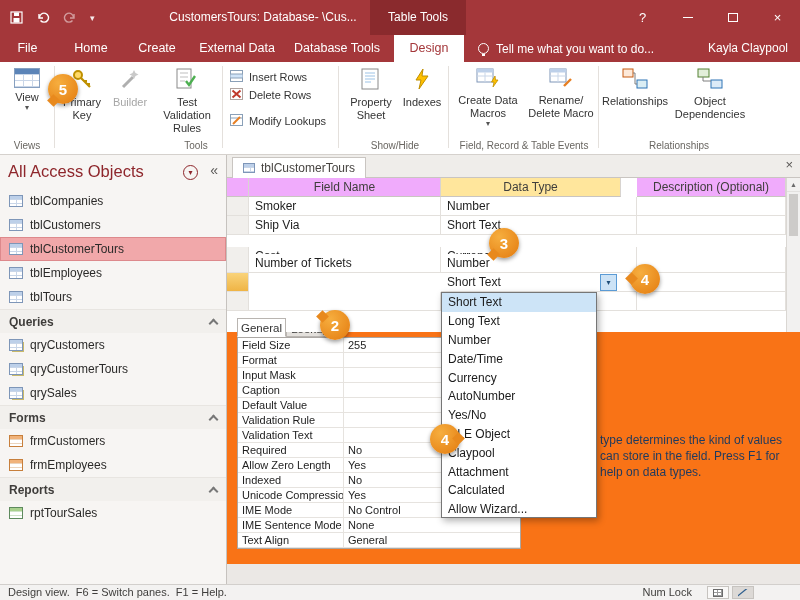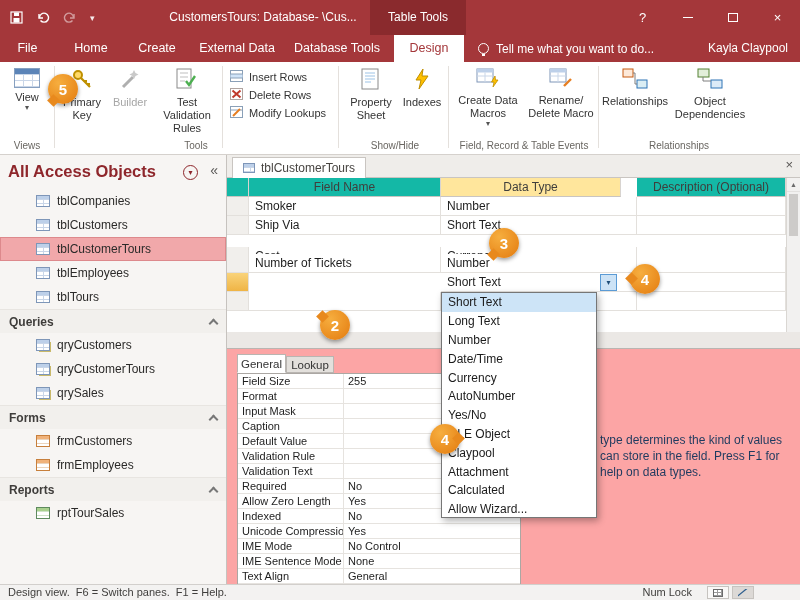--- a/index.html
+++ b/index.html
@@ -56,53 +56,53 @@
   .ico-rpt{border-color:#5E8A5E;background:
     linear-gradient(#A9D18E 0 3px, rgba(0,0,0,0) 3px),
     repeating-linear-gradient(to bottom, rgba(0,0,0,0) 0 3px, #CFE3C8 3px 4px),#fff}
   .ico-view{width:26px;height:20px;border:1px solid #87A0C0;background:
     linear-gradient(#5B84B8 0 5px, rgba(0,0,0,0) 5px),
     repeating-linear-gradient(to bottom, rgba(0,0,0,0) 0 5px, #C9D6E8 5px 6px),
     repeating-linear-gradient(to right, rgba(0,0,0,0) 0 8px, #C9D6E8 8px 9px),#fff}
 
   
   .nav{position:absolute;left:0;top:155px;width:227px;height:429px;background:#F7F5F3;border-right:1px solid #C6C2BE}
-  .nav-title{position:absolute;left:8px;top:7px;font-size:16.5px;font-weight:700;color:#8E262B;letter-spacing:0}
+  .nav-title{position:absolute;left:8px;top:7px;font-size:16.5px;font-weight:400;color:#8E262B;letter-spacing:0}
   .nav-dd{position:absolute;right:28px;top:10px;width:15px;height:15px;border:1px solid #8E262B;border-radius:50%;color:#8E262B;font-size:8px;display:flex;align-items:center;justify-content:center}
   .nav-collapse{position:absolute;right:8px;top:7px;font-size:14px;color:#5A5856}
   .nav-list{position:absolute;left:0;top:34px;width:226px}
   .nav-sec{height:24px;display:flex;align-items:center;padding:0 9px;font-weight:700;color:#3F3D3B;border-top:1px solid #E8E5E1;background:#F2F0ED}
   .chev{width:7px;height:7px;border-left:2px solid #777;border-top:2px solid #777;transform:rotate(45deg);margin-left:auto;margin-top:3px}
-  .nav-item{height:24px;display:flex;align-items:center;gap:7px;padding-left:36px;font-size:12px;color:#2B2A29}
+  .nav-item{height:24px;display:flex;align-items:center;gap:7px;padding-left:9px;font-size:12px;color:#2B2A29}
   .nav-item.selected{background:#F1A8AA;box-shadow:inset 0 0 0 1px #DD898C}
 
   
   .docbg{position:absolute;left:227px;top:155px;width:573px;height:429px;background:#EBE8E5}
   .doctabs{position:absolute;left:227px;top:155px;width:573px;height:23px;background:#EFEDEA;border-bottom:1px solid #C9C5C1}
   .doctab{position:absolute;left:5px;top:2px;height:21px;background:#fff;border:1px solid #C9C5C1;border-bottom:none;display:flex;align-items:center;gap:6px;padding:0 10px;font-size:12px;color:#474441}
   .doc-close{position:absolute;right:7px;top:2px;font-size:13px;color:#5A5856}
 
   .grid{position:absolute;left:227px;top:178px;width:559px;height:154px;background:#fff;z-index:2}
   .ghrow,.grow{position:absolute;left:0;width:559px;height:19px}
-  .gh{position:absolute;top:0;height:19px;background:#14b8a6;border-right:1px solid #D8D4D0;border-bottom:1px solid #C9C5C1;display:flex;align-items:center;justify-content:center;font-size:12px;color:#3F3E3C}
+  .gh{position:absolute;top:0;height:19px;background:#f0abfc;border-right:1px solid #D8D4D0;border-bottom:1px solid #C9C5C1;display:flex;align-items:center;justify-content:center;font-size:12px;color:#3F3E3C}
   .gh.type{background:#FFE69C}
   .gc{position:absolute;top:0;height:19px;background:#fff;border-right:1px solid #E3E0DC;border-bottom:1px solid #E3E0DC;display:flex;align-items:center;padding-left:6px;font-size:12px;color:#1E1E1E}
   .sel{left:0;width:22px;background:#F1EFEC;padding:0}
   .sel.current{background:linear-gradient(#F9D37A,#EFB445)}
   .fn{left:22px;width:192px}
   .dt{left:214px;width:196px}
   .dc{left:410px;width:149px}
   .combo-btn{position:absolute;left:373px;top:1px;width:17px;height:17px;background:#CDE3F6;border:1px solid #5B9BD5;display:flex;align-items:center;justify-content:center;font-size:8px;color:#1F4E79;z-index:3}
 
   .vscroll{position:absolute;left:786px;top:178px;width:14px;height:154px;background:#F2F1F0;border-left:1px solid #DAD7D3;z-index:2}
   .vs-up{height:14px;display:flex;align-items:center;justify-content:center;font-size:7px;color:#6B6B6B;border-bottom:1px solid #E3E1DF}
   .vs-thumb{position:absolute;left:2px;top:16px;width:9px;height:42px;background:#CDCBC9}
 
   
-  .lower{position:absolute;left:227px;top:348px;width:573px;height:252px;background:#fca5a5;border-top:1px solid #B9B5B1}
+  .lower{position:absolute;left:227px;top:312px;width:573px;height:252px;background:#f97316;border-top:1px solid #B9B5B1}
   .ptab{position:absolute;height:19px;display:flex;align-items:center;justify-content:center;font-size:11.5px;border:1px solid #B9B5B1;color:#333}
   .ptab.general{left:10px;top:5px;width:49px;background:#fff;border-bottom-color:#fff;z-index:2}
   .ptab.lookup{left:59px;top:7px;width:48px;height:17px;background:#E3E0DC}
   .pgrid{position:absolute;left:10px;top:24px;width:284px;height:212px;background:#fff;border:1px solid #ABA7A3}
   .prow{display:flex;height:15px;border-bottom:1px solid #E6E3DF;font-size:11px}
   .plabel{width:106px;padding-left:4px;border-right:1px solid #E6E3DF;display:flex;align-items:center;color:#1E1E1E;white-space:nowrap;overflow:hidden}
   .pvalue{flex:1;padding-left:4px;display:flex;align-items:center;color:#1E1E1E}
 
   .help{position:absolute;left:600px;top:432px;width:196px;font-size:12px;line-height:16px;color:#1E3A5F;z-index:1}
 
@@ -237,21 +237,21 @@
           </svg></span>
       <span>Insert Rows</span>
     </div>
     <div class="smallbtn" style="top:24px">
       <span><svg width="13" height="12" viewBox="0 0 13 12">
             <rect x=".5" y=".5" width="12" height="11" fill="#fff" stroke="#B0A4A0"></rect>
             <path d="M2.5 2.5 L10.5 9.5 M10.5 2.5 L2.5 9.5" stroke="#C0392B" stroke-width="2"></path>
           </svg></span>
       <span>Delete Rows</span>
     </div>
-    <div class="smallbtn" style="top:42px">
+    <div class="smallbtn" style="top:50px">
       <span><svg width="13" height="12" viewBox="0 0 13 12">
             <rect x=".5" y=".5" width="12" height="11" fill="#fff" stroke="#8AA0B8"></rect>
             <path d="M0 4h13" stroke="#8AA0B8"></path>
             <path d="M3 10 L10 3" stroke="#E67E22" stroke-width="2"></path>
           </svg></span>
       <span>Modify Lookups</span>
     </div>
 
     <div class="bigbtn" style="left:344px;width:54px">
       <span class="ic"><svg width="20" height="22" viewBox="0 0 20 22">

